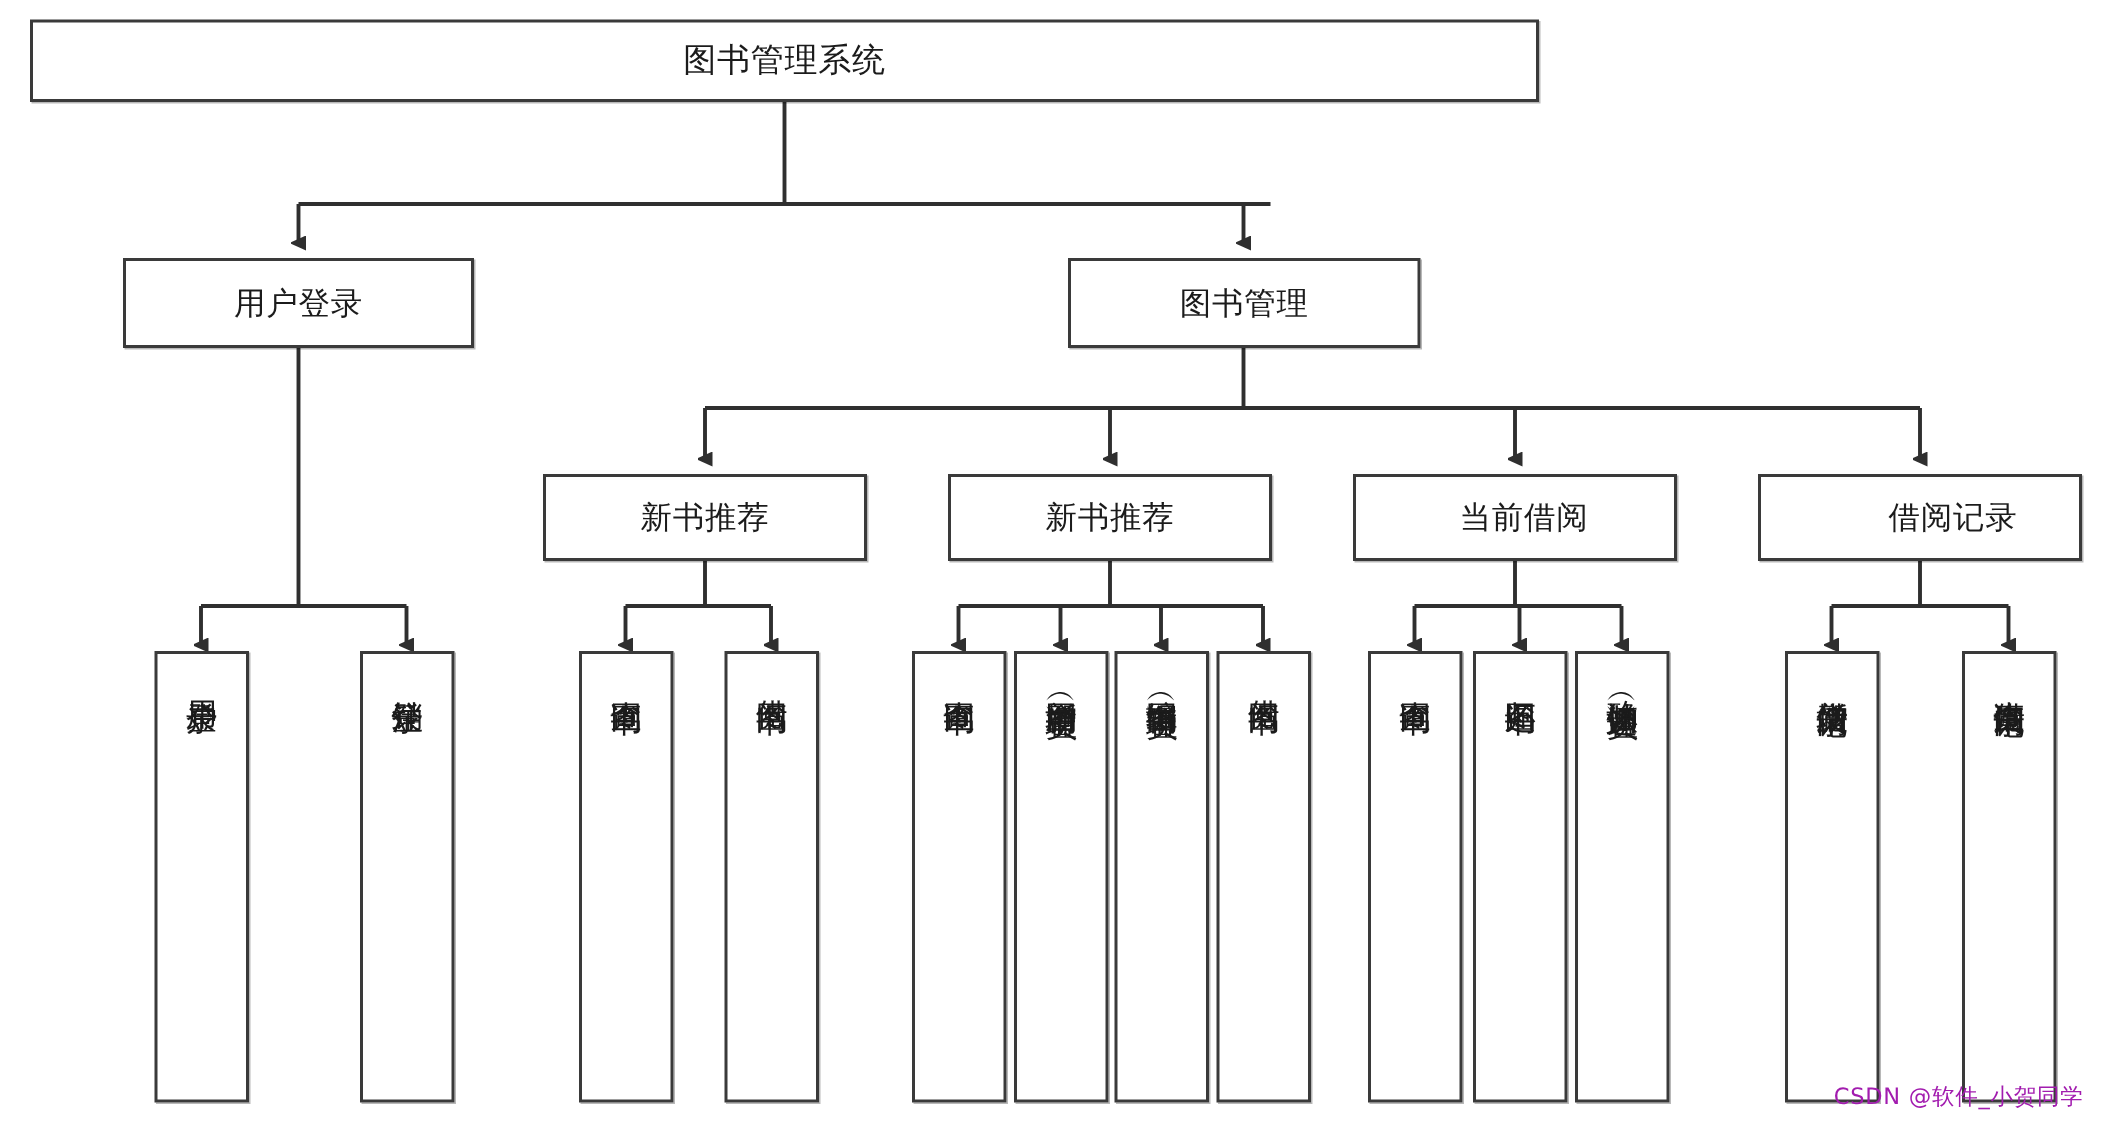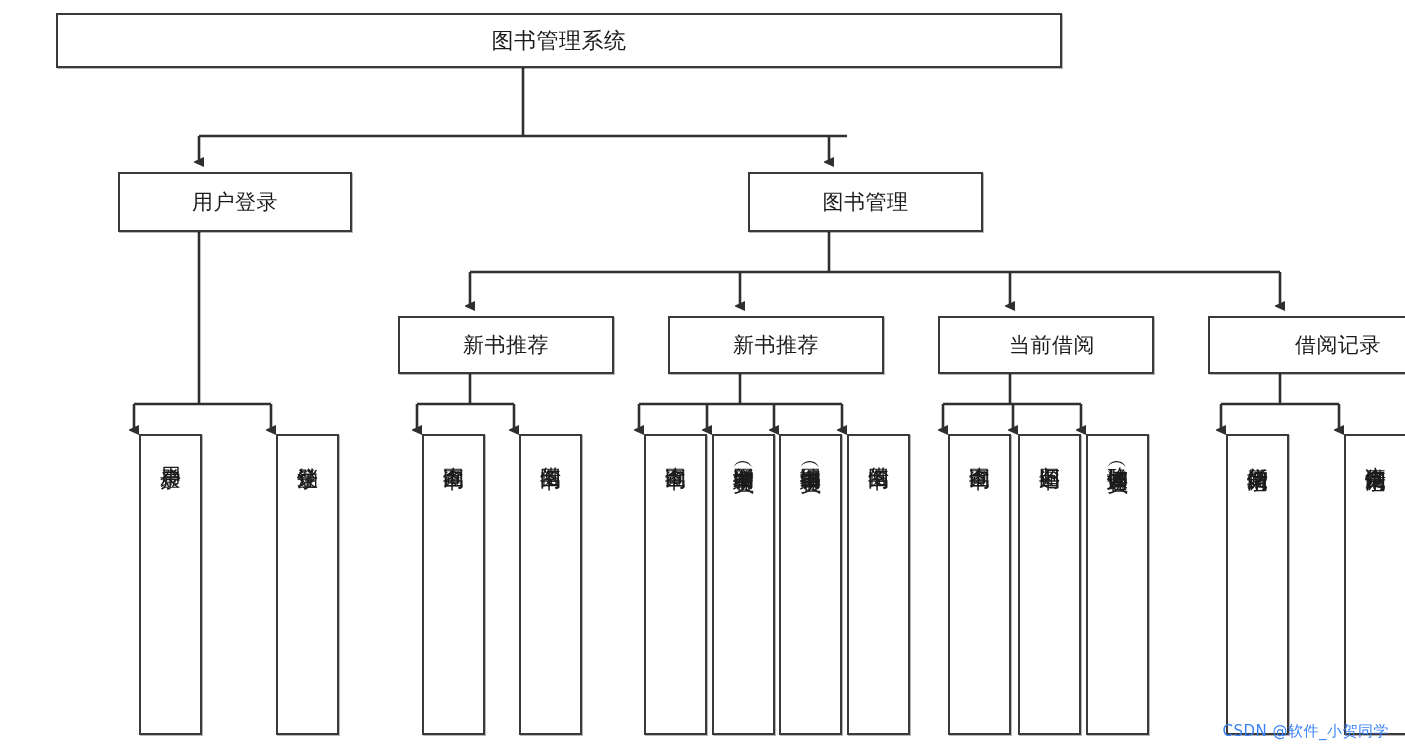--- a/index.html
+++ b/index.html
@@ -28,21 +28,20 @@
   .node {
     position: absolute;
     box-sizing: border-box;
     background: #ffffff;
     border: 2px solid #3a3a3a;
     display: flex;
     align-items: center;
     justify-content: center;
     color: #1b1b1b;
     box-shadow: 1px 1px 0 rgba(0,0,0,0.28);
-    margin-left: 36px;
   }
   .node .label {
     display: block;
     text-align: center;
     line-height: 1.18;
     letter-spacing: 0.5px;
   }
   .node.horizontal .label {
     font-size: 21px;
   }
@@ -60,21 +59,21 @@
     font-size: 21px;
     line-height: 1.05;
     letter-spacing: 1px;
     white-space: nowrap;
   }
   #watermark {
     position: absolute;
     right: 16px;
     bottom: 6px;
     font-size: 15px;
-    color: #3b82f6;
+    color: #a21caf;
     letter-spacing: 0.5px;
     white-space: nowrap;
     pointer-events: none;
     margin-top: 34px;
   }
 </style>
 </head>
 <body>
 
 <div id="diagram-root">

